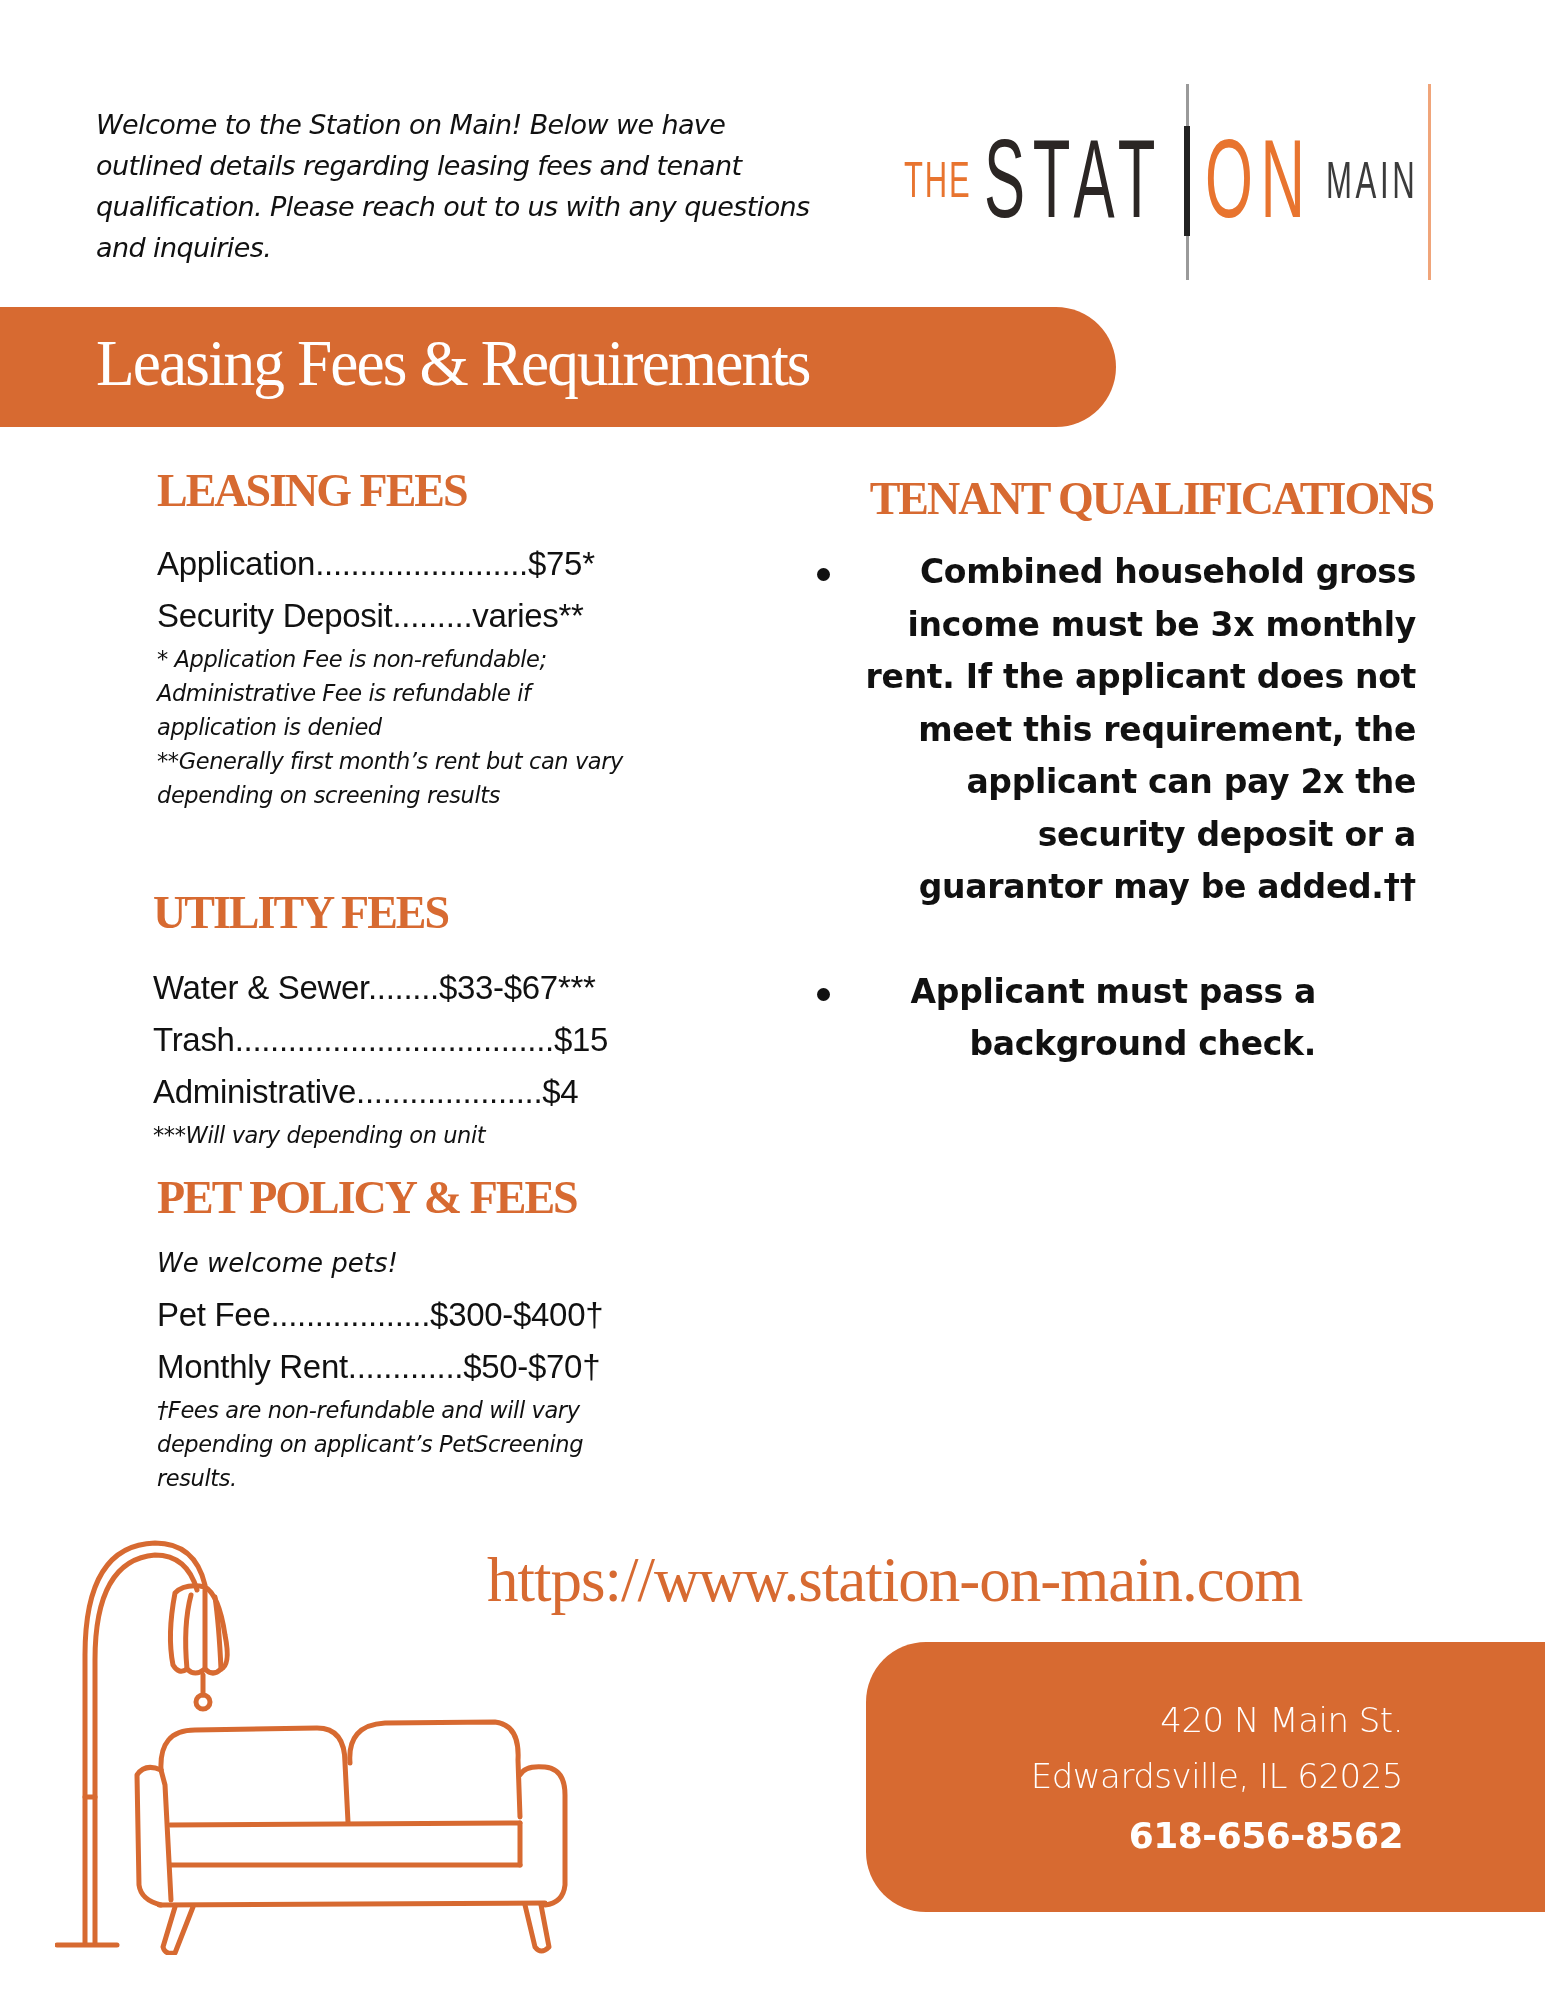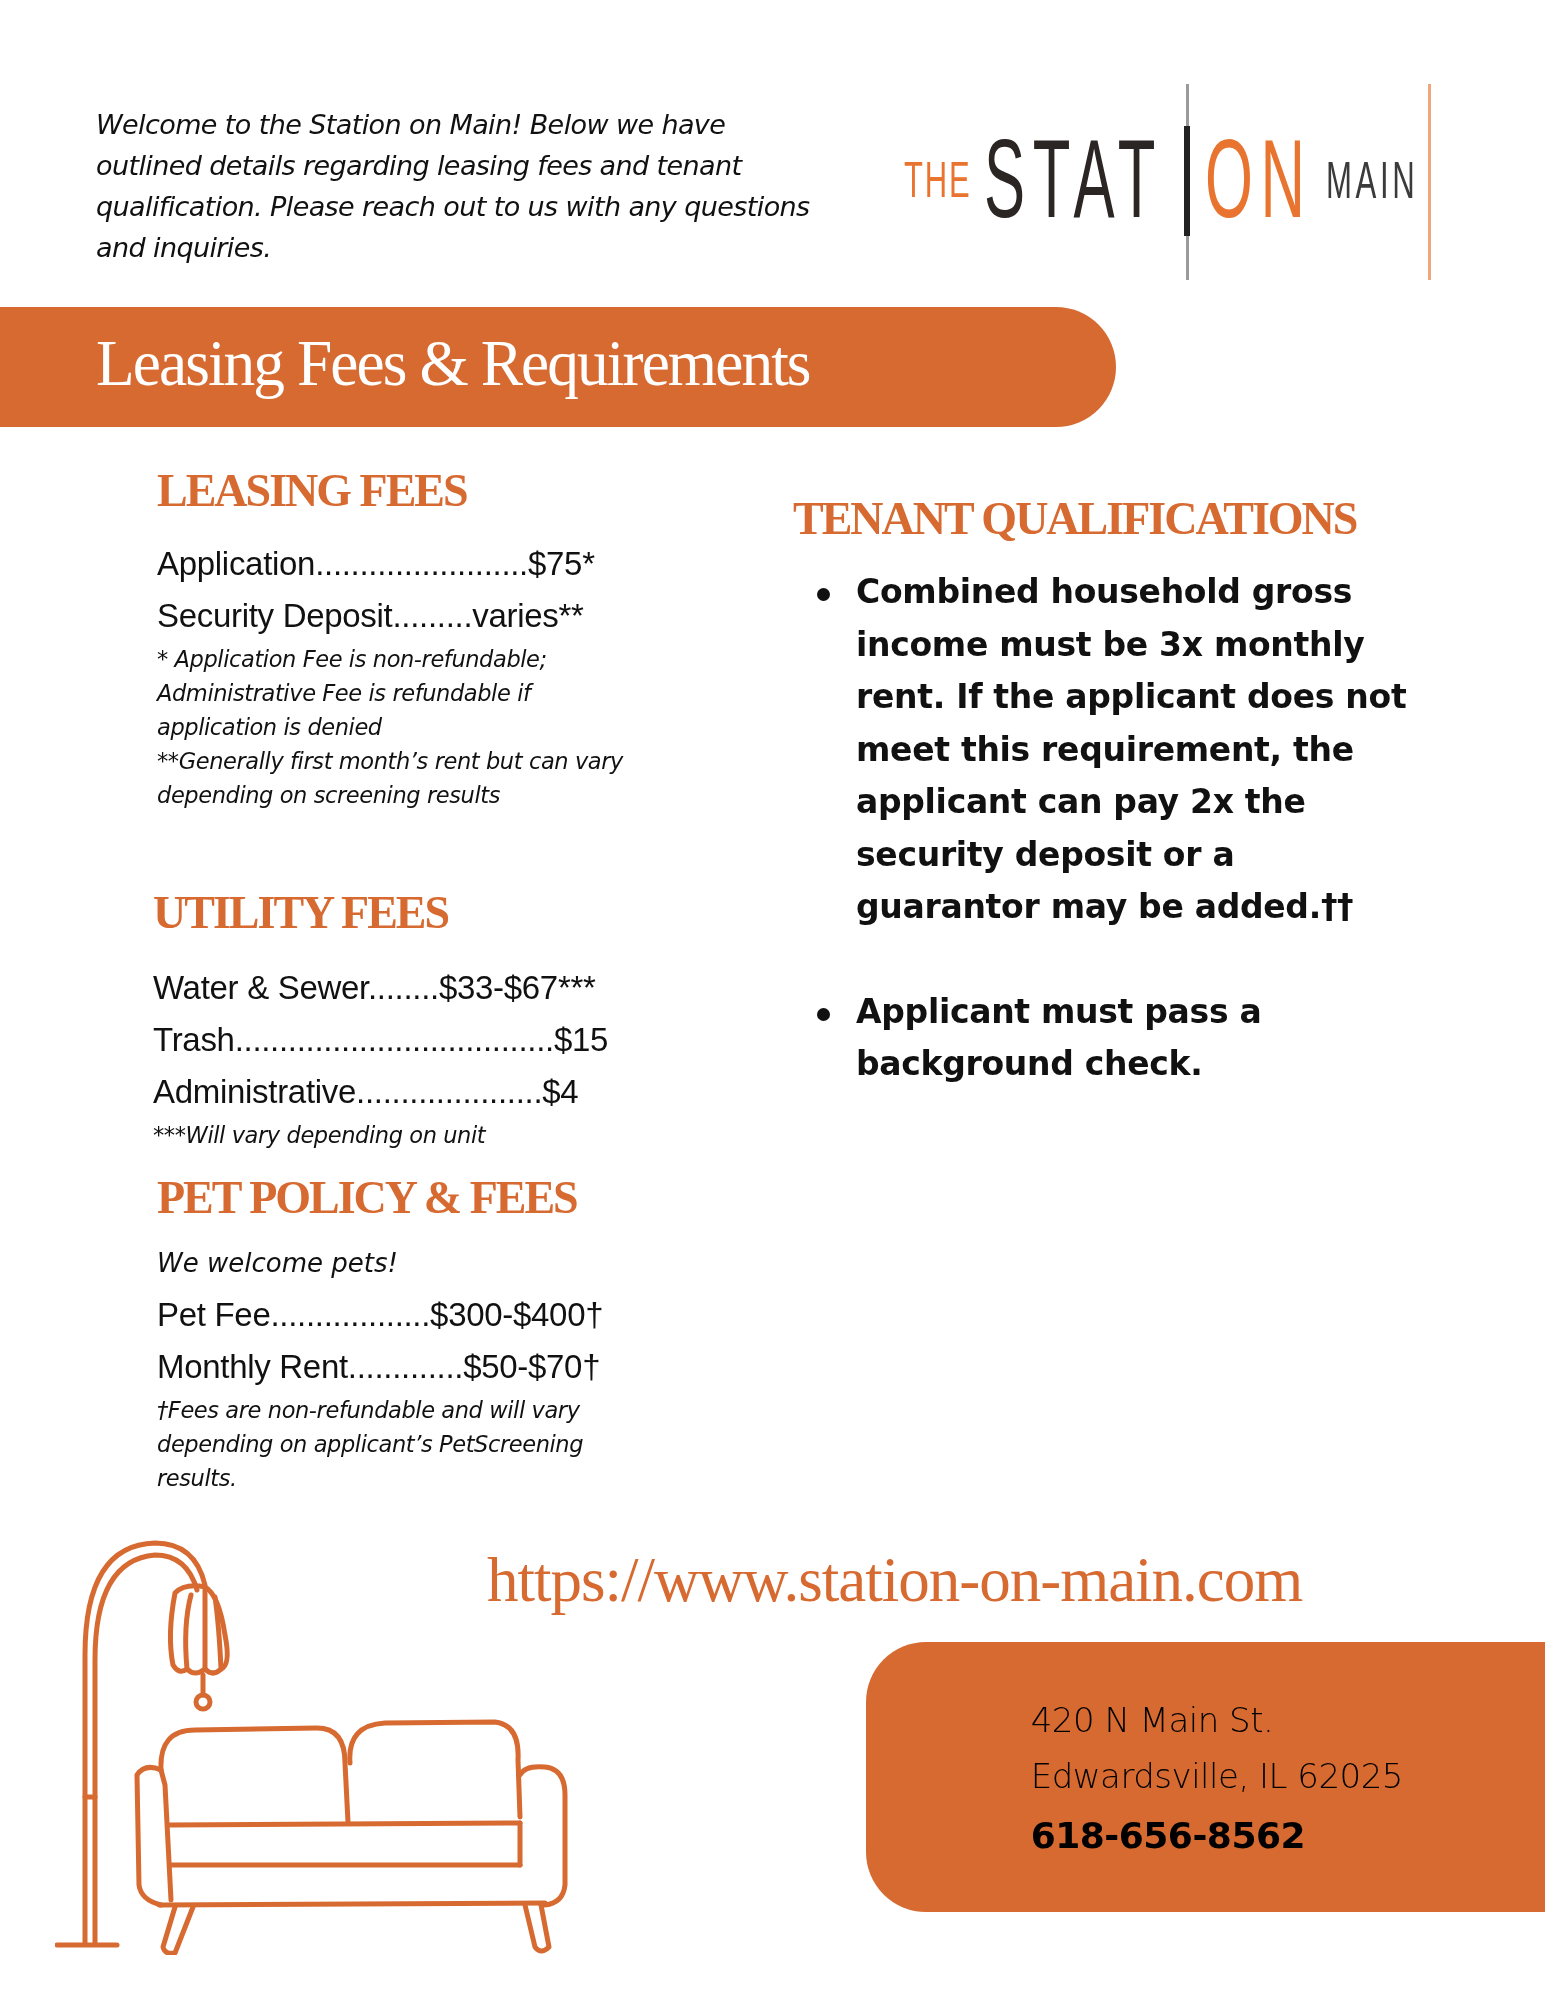--- a/index.html
+++ b/index.html
@@ -46,39 +46,39 @@
     }
 
     .leasing { position: absolute; left: 157px; top: 468px; width: 560px; }
     .leasing .h-section { margin-bottom: 24px; }
     .utility { position: absolute; left: 153px; top: 890px; width: 560px; }
     .utility .h-section { margin-bottom: 26px; }
     .pet { position: absolute; left: 157px; top: 1175px; width: 570px; }
     .pet .h-section { margin-bottom: 22px; }
     .pet .welcome { font-family: "DejaVu Sans", sans-serif; font-style: italic; font-size: 26px; line-height: 40px; margin-bottom: 6px; }
 
-    .tenant { position: absolute; left: 793px; top: 496px; width: 640px; }
+    .tenant { position: absolute; left: 793px; top: 476px; width: 640px; text-align: right; }
     .tenant .h-section { margin-bottom: 24px; font-size: 46px; }
     .bullets { list-style: none; }
     .bullet { position: relative; padding-left: 63px; font-family: "DejaVu Sans", sans-serif; font-size: 33px; line-height: 52.5px; color: #111; letter-spacing: -0.3px; margin-bottom: 52px; font-weight: bold; }
     .bullet-dot { position: absolute; left: 24px; top: 22px; width: 13px; height: 13px; border-radius: 50%; background: #111; }
     .tenant-note { margin-left: 37px; margin-top: 2px; width: 600px; font-size: 22.5px; line-height: 34px; }
 
     .url {
       position: absolute; left: 487px; top: 1522px;
       font-family: "Liberation Serif", serif; color: #d76a31; font-size: 63px;
       letter-spacing: -1px;
       margin-top: 22px;
     }
 
     .contact {
       position: absolute; left: 866px; top: 1642px; width: 679px; height: 270px;
       background: #d76a31; border-radius: 60px 0 0 60px;
     }
-    .contact-lines { position: absolute; right: 142px; top: 50px; color: #000000; font-family: "DejaVu Sans", sans-serif; }
+    .contact-lines { position: absolute; right: 142px; top: 50px; text-align: right; color: #ffffff; font-family: "DejaVu Sans", sans-serif; }
     .contact-addr { font-size: 34px; line-height: 56px; font-weight: 300; letter-spacing: -0.5px; }
     .contact-phone { font-size: 36px; line-height: 64px; font-weight: bold; letter-spacing: -0.5px; }
 
     .illustration { position: absolute; left: 55px; top: 1535px; width: 590px; height: 420px; }
   </style>
 </head>
 <body>
 
 <div class="intro">Welcome to the Station on Main! Below we have outlined details regarding leasing fees and tenant qualification. Please reach out to us with any questions and inquiries.</div>
 

